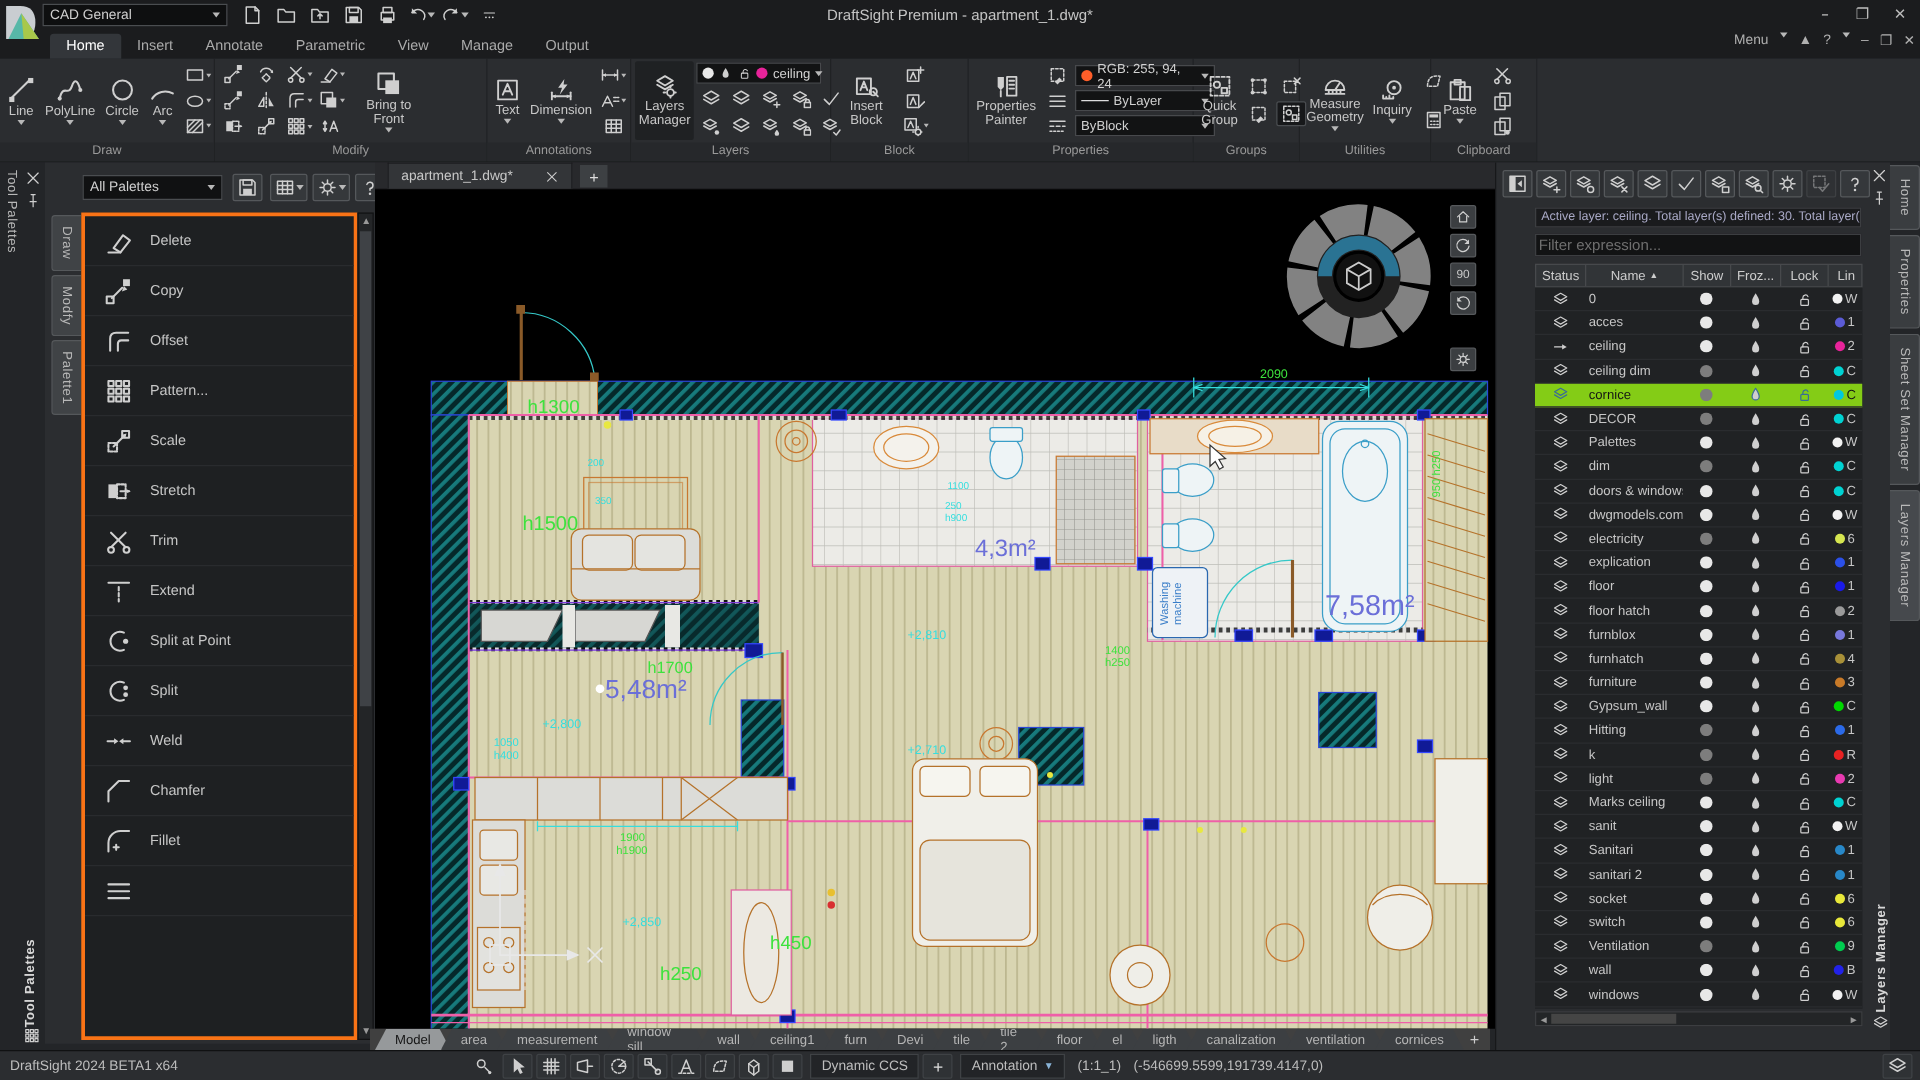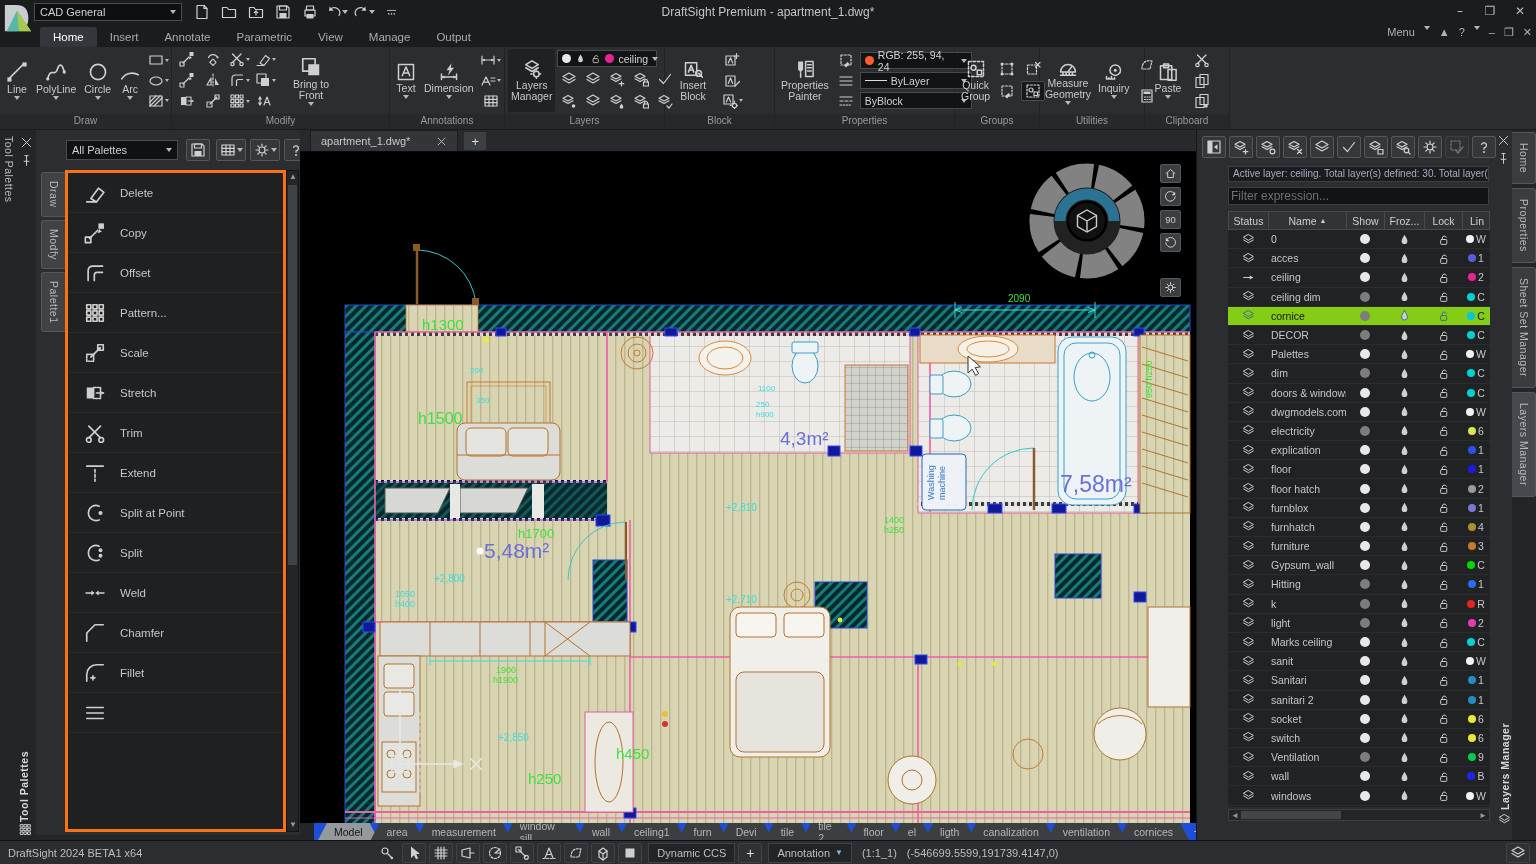--- a/index.html
+++ b/index.html
@@ -58,21 +58,21 @@
 .scar{position:absolute;left:2px;width:8px;height:8px;color:#999;font-size:8px;line-height:8px}
 
 #doctabs{position:absolute;left:300px;top:130px;width:896px;height:22px;background:#28292c;border-bottom:1px solid #09090a;display:flex;align-items:flex-end}
 .dtab{margin-left:10px;height:21px;background:#333538;display:flex;align-items:center;gap:26px;padding:0 10px;color:#c8c8c8;border:1px solid #1c1d1f;border-bottom:none}
 .dplus{width:22px;height:18px;background:#3d4043;margin-left:6px;display:flex;align-items:center;justify-content:center;color:#ddd;font-size:13px;margin-bottom:1px}
 #canvas{position:absolute;left:300px;top:152px;width:896px;height:671px;background:#000;overflow:hidden}
 #navwheel{position:absolute;left:726px;top:8px;width:122px;height:122px;opacity:.92}
 #viewbtns{position:absolute;left:860px;top:12px;width:21px;display:flex;flex-direction:column;gap:4px}
 .vbtn{width:21px;height:19px;background:#3b3e41;border:1px solid #56595c;border-radius:2px;display:flex;align-items:center;justify-content:center;color:#c9c9c9;font-size:9.5px}
 
-#ltabs{position:absolute;left:314px;top:823px;width:896px;height:17px;background:#1d4ed8;display:flex;align-items:stretch;padding-left:8px}
+#ltabs{position:absolute;left:296px;top:823px;width:896px;height:17px;background:#404040;display:flex;align-items:stretch;padding-left:8px}
 .ltab{clip-path:polygon(9px 0,calc(100% - 9px) 0,100% 100%,0 100%);background:#3c3f42;color:#b5b5b5;font-size:10.5px;display:flex;align-items:center;justify-content:center;padding:0 16px;margin:0 -4px}
 .ltab.active{background:#96999b;color:#141414}
 .lplus{width:26px;display:flex;align-items:center;justify-content:center;color:#ccc;font-size:13px}
 
 #lpanel{position:absolute;left:1196px;top:130px;width:316px;height:710px;background:#2b2d30;border-left:1px solid #17181a}
 #ltools{position:absolute;left:5px;top:6px;display:flex;gap:3px}
 .ltbtn{width:24px;height:22px;border:1px solid #55585b;border-radius:2px;background:#35383b;display:flex;align-items:center;justify-content:center}
 #linfo{position:absolute;left:31px;top:36px;width:261px;height:16px;background:#1a1b1d;border:1px solid #3c3e41;color:#a9a9c6;font-size:10px;line-height:14px;padding:0 4px;white-space:nowrap;overflow:hidden}
 #lfilter{position:absolute;left:31px;top:57px;width:261px;height:18px;background:#121314;border:1px solid #3c3e41;color:#bbb;font-size:12px;padding:0 2px}
 #lfilter::placeholder{color:#6f6f6f}

